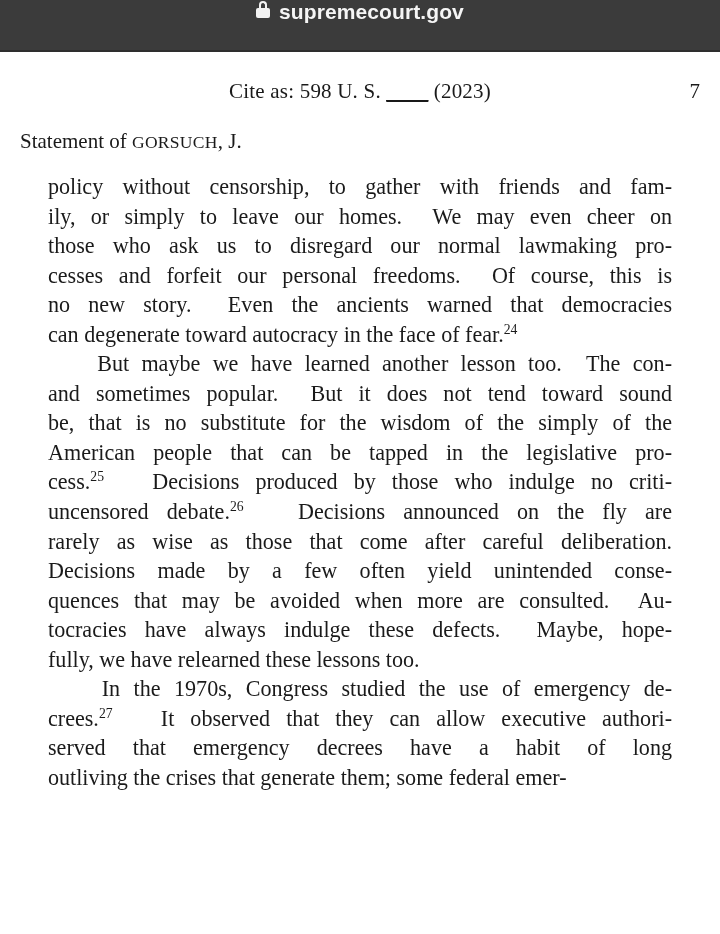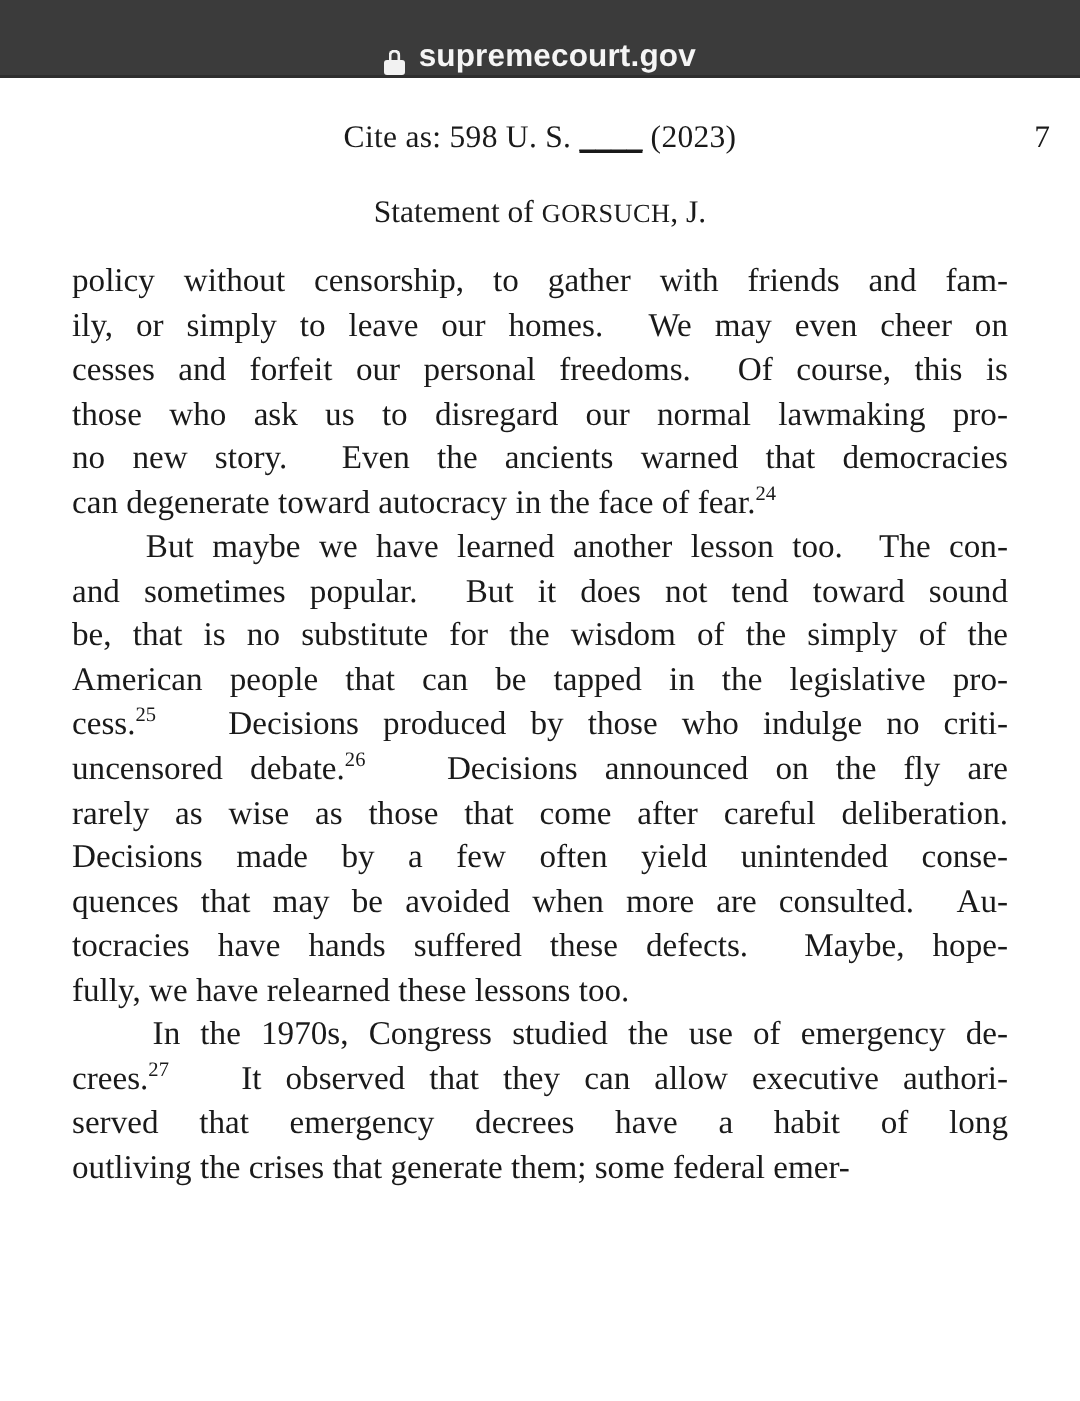--- a/index.html
+++ b/index.html
@@ -17,21 +17,21 @@
     color: #1a1a1a;
   }
 
   
   .browser-bar {
     height: 52px;
     width: 100%;
     background: #3b3b3b;
     border-bottom: 2px solid #2e2e2e;
     display: flex;
-    align-items: flex-end;
+    align-items: flex-start;
     justify-content: center;
     gap: 9px;
     font-family: "Liberation Sans", "DejaVu Sans", sans-serif;
   }
   .lock-icon {
     display: inline-block;
     width: 14px;
     height: 17px;
     position: relative;
     flex: 0 0 auto;
@@ -83,21 +83,20 @@
     text-decoration: underline;
     letter-spacing: 0px;
   }
   .page-number {
     position: absolute;
     right: 0px;
     top: 0;
     font-size: 21px;
   }
   .statement-line {
-    text-align: center;
     font-size: 21px;
     margin-top: 20px;
     white-space: nowrap;
   }
   .smallcaps {
     font-size: 17.5px;
     letter-spacing: 0.3px;
   }
 
   .body-text {
@@ -144,36 +143,36 @@
   </div>
 
   <div class="statement-line">
     <span>Statement of </span><span class="smallcaps">GORSUCH</span><span>, J.</span>
   </div>
 
   <div class="body-text" id="body-text">
       <div>
         <span class="ln">policy without censorship, to gather with friends and fam-</span>
         <span class="ln">ily, or simply to leave our homes.  We may even cheer on</span>
+        <span class="ln">those who ask us to disregard our normal lawmaking pro-</span>
         <span class="ln">cesses and forfeit our personal freedoms.  Of course, this is</span>
-        <span class="ln">those who ask us to disregard our normal lawmaking pro-</span>
         <span class="ln">no new story.  Even the ancients warned that democracies</span>
         <span class="ln last">can degenerate toward autocracy in the face of fear.<sup>24</sup></span>
       </div>
       <div>
         <span class="ln">    But maybe we have learned another lesson too.  The con-</span>
         <span class="ln">and sometimes popular.  But it does not tend toward sound</span>
         <span class="ln">be, that is no substitute for the wisdom of the simply of the</span>
         <span class="ln">American people that can be tapped in the legislative pro-</span>
         <span class="ln">cess.<sup>25</sup>   Decisions produced by those who indulge no criti-</span>
         <span class="ln">uncensored debate.<sup>26</sup>   Decisions announced on the fly are</span>
         <span class="ln">rarely as wise as those that come after careful deliberation.</span>
         <span class="ln">Decisions made by a few often yield unintended conse-</span>
         <span class="ln">quences that may be avoided when more are consulted.  Au-</span>
-        <span class="ln">tocracies have hands suffered these defects.  Maybe, hope-</span>
+        <span class="ln">tocracies have always indulge these defects.  Maybe, hope-</span>
         <span class="ln last">fully, we have relearned these lessons too.</span>
       </div>
       <div>
         <span class="ln">    In the 1970s, Congress studied the use of emergency de-</span>
         <span class="ln">crees.<sup>27</sup>   It observed that they can allow executive authori-</span>
         <span class="ln">served that emergency decrees have a habit of long</span>
         <span class="ln last">outliving the crises that generate them; some federal emer-</span>
       </div>
     </div>
 

